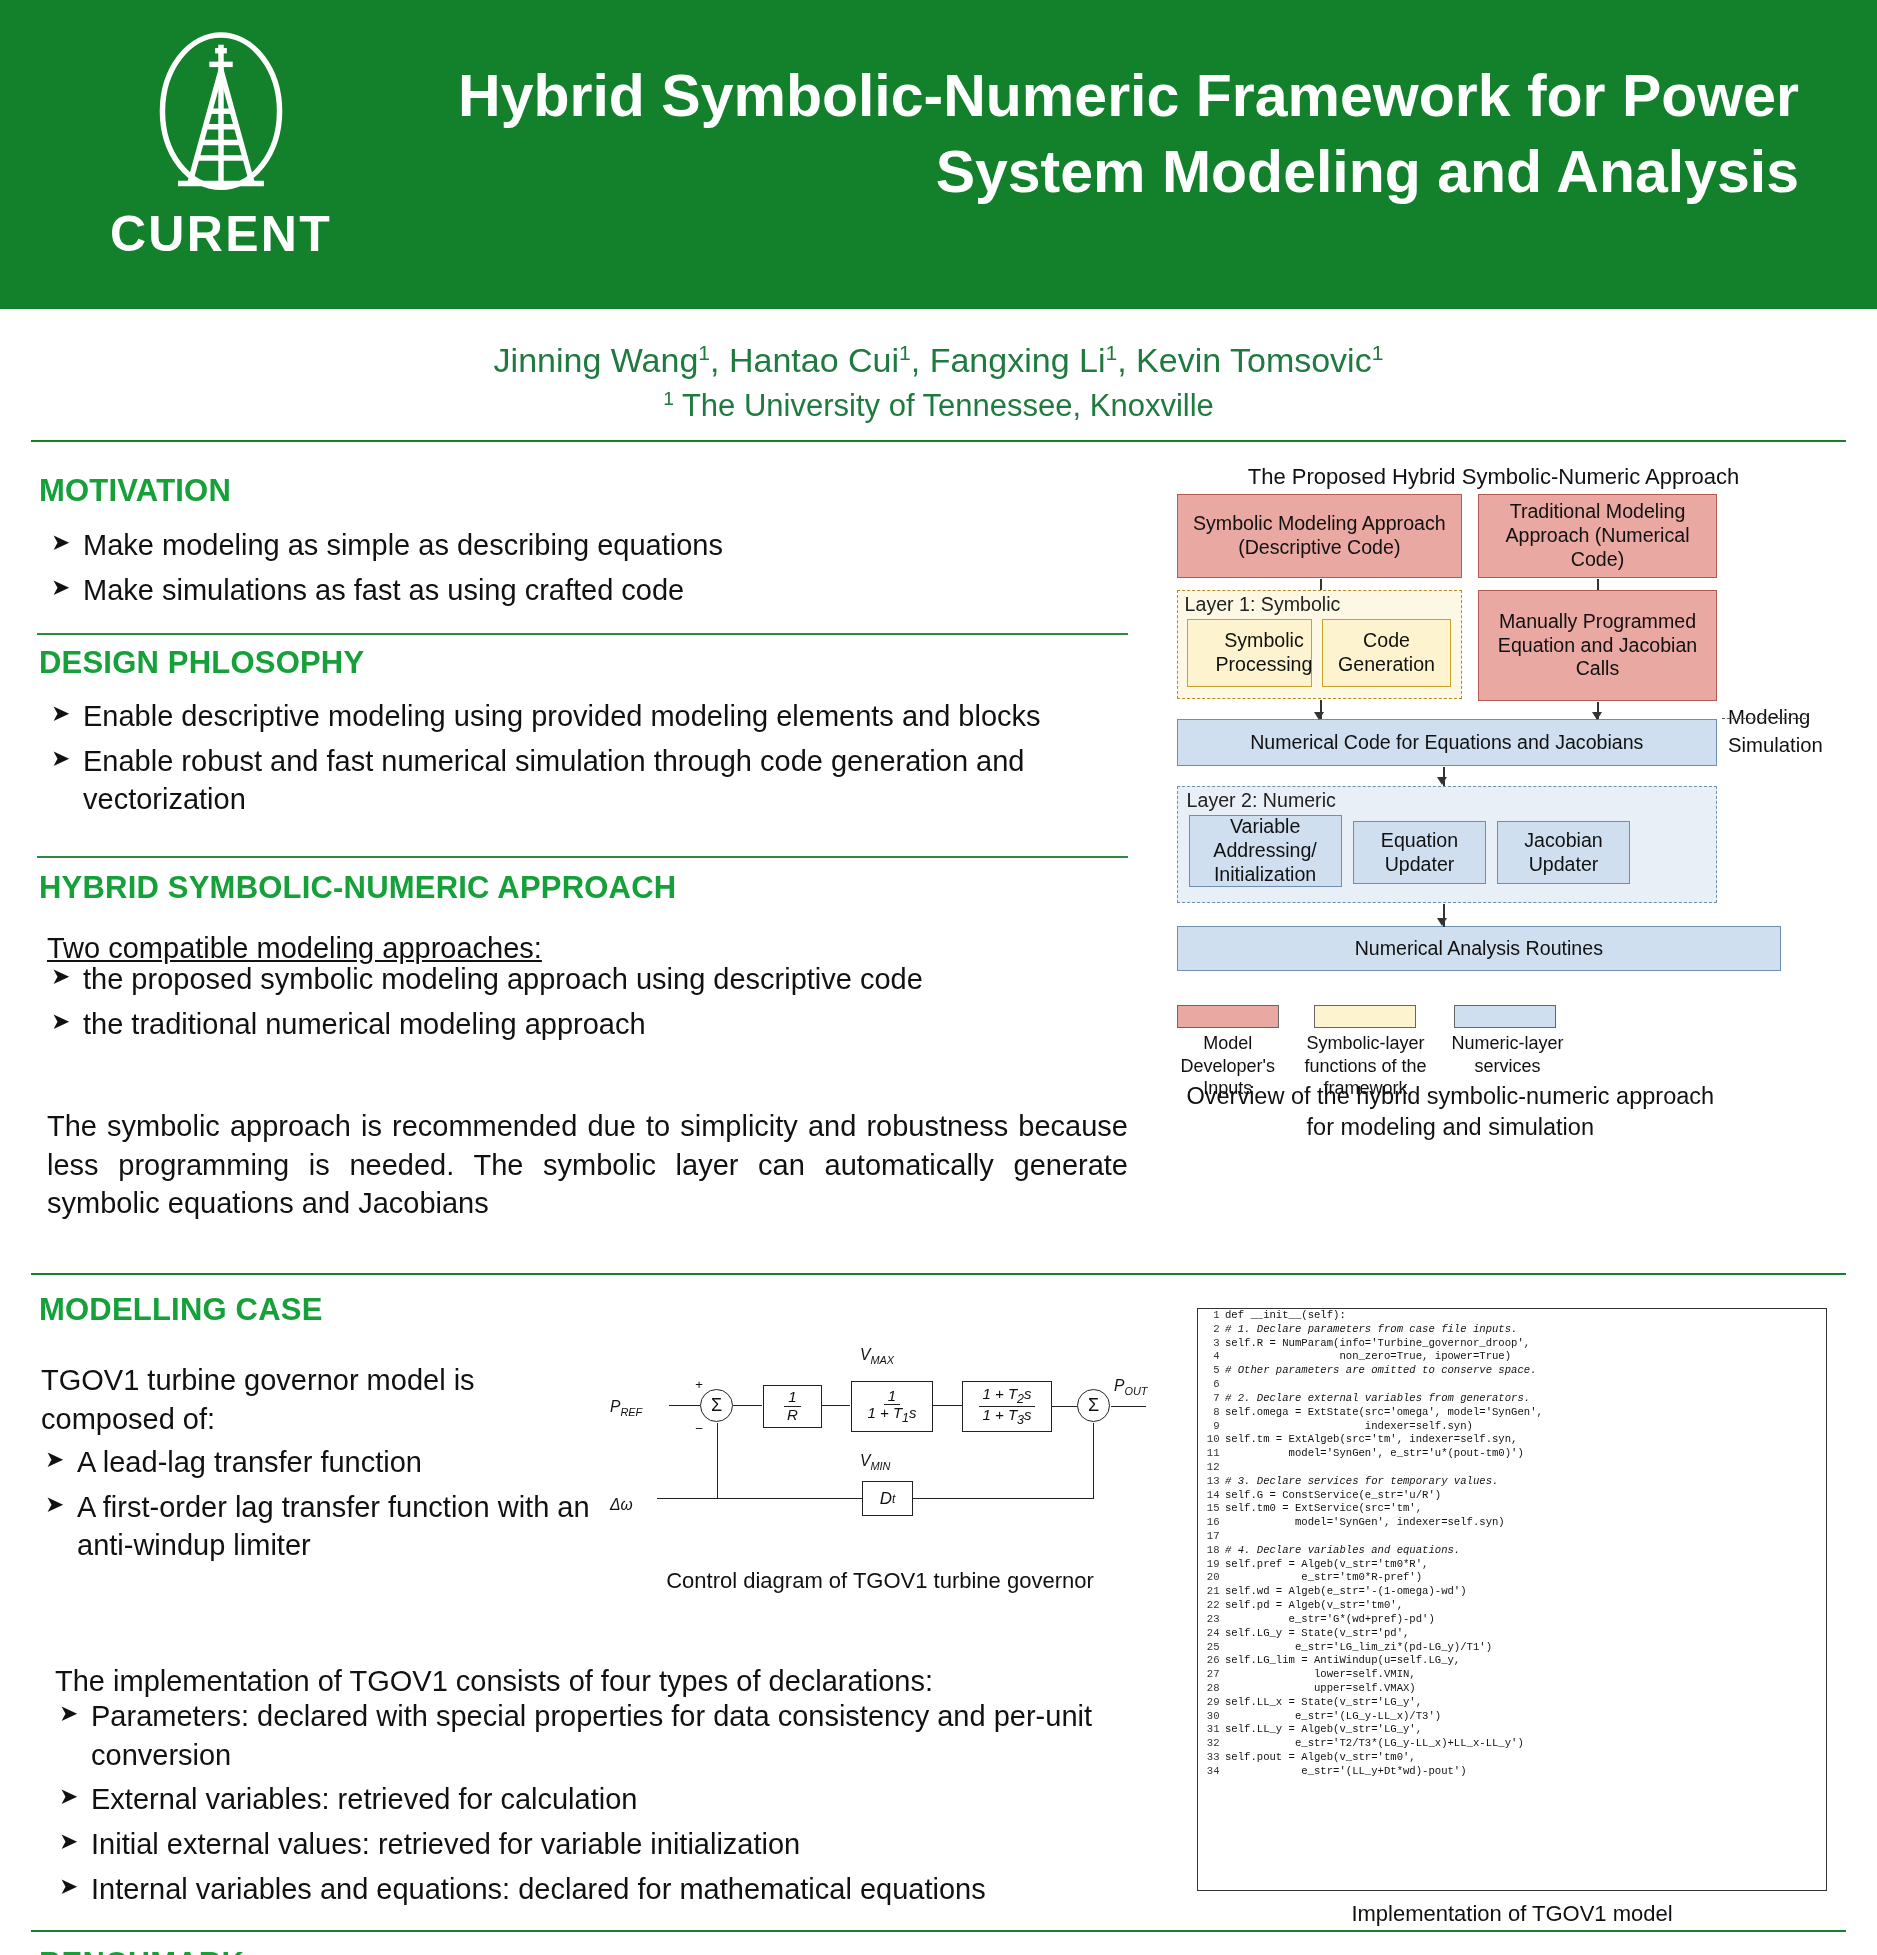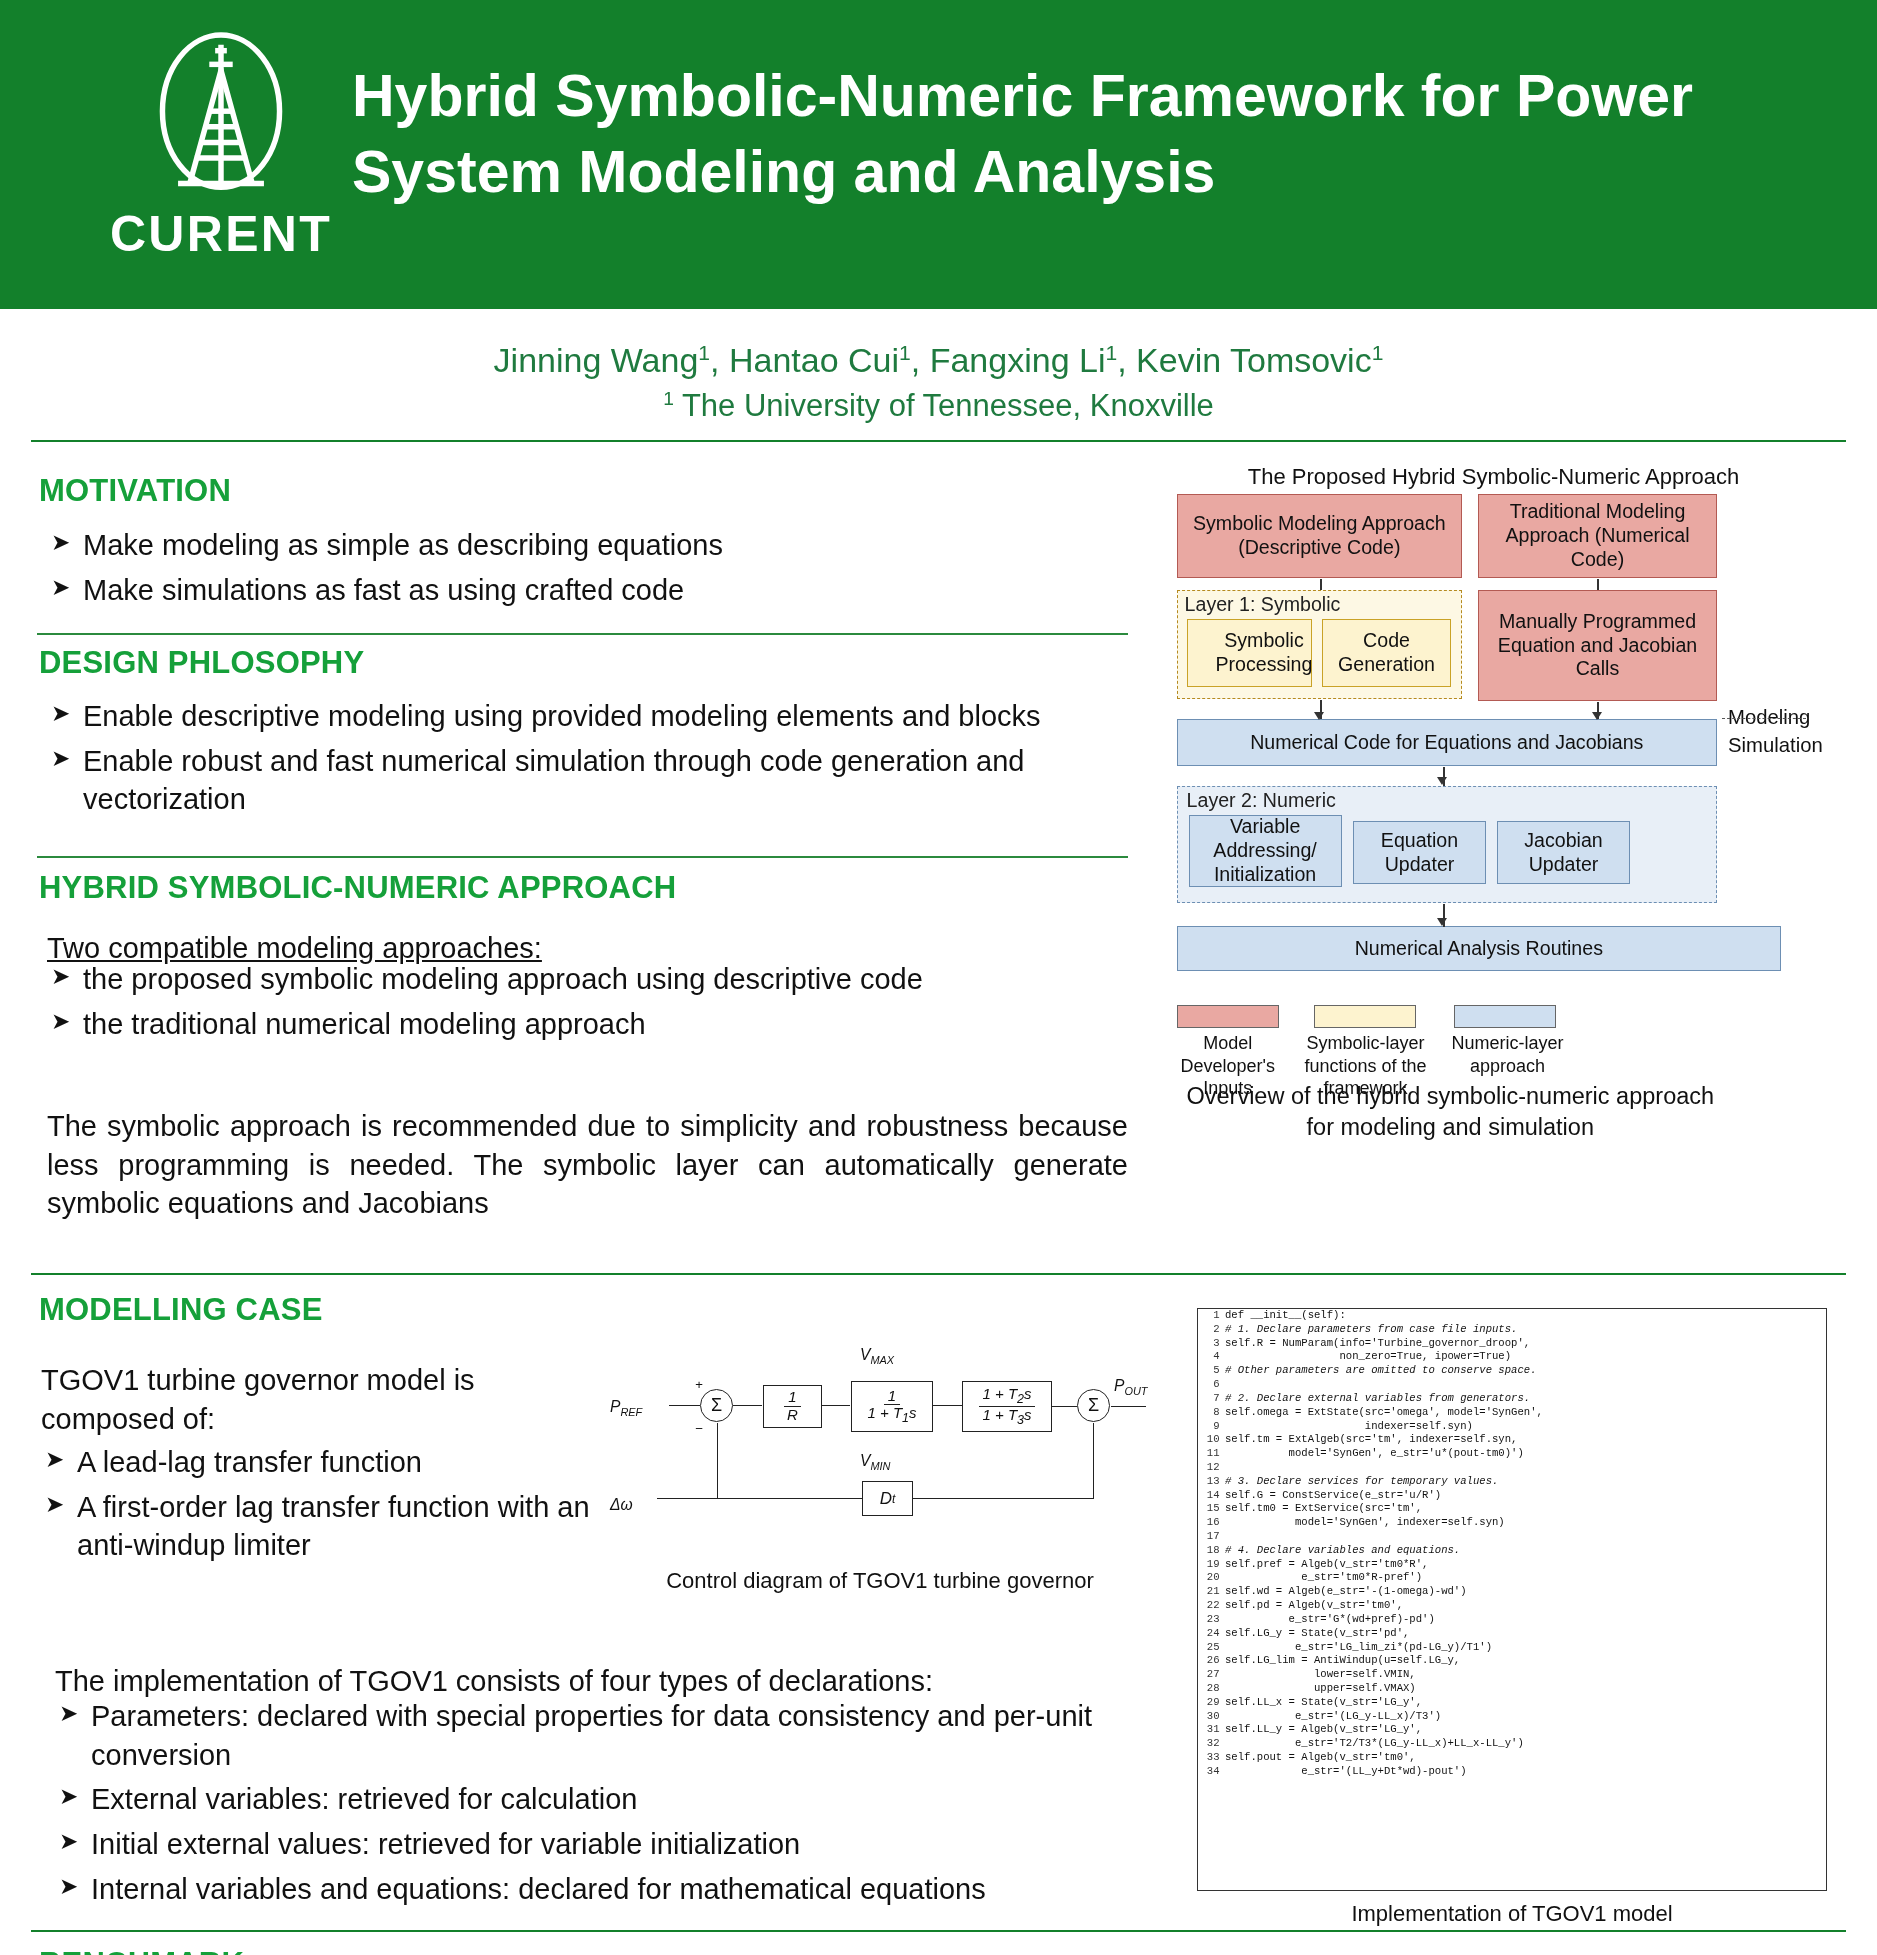--- a/index.html
+++ b/index.html
@@ -26,21 +26,21 @@
     color:#fff;
   }
   .logo svg { display:block; }
   .logo-word {
     position:absolute; left:0; top:178px; width:242px;
     text-align:center; font-size:50px; font-weight:bold; letter-spacing:2.3px;
     color:#fff; font-family:"Liberation Sans", sans-serif;
   }
   .title {
     position:absolute; left:352px; top:59px; width:1447px;
-    text-align:left; color:#fff;
+    text-align:right; color:#fff;
     font-size:59px; font-weight:bold; line-height:1.28;
   }
   
   .authors {
     position:absolute; left:0; top:336px; width:1877px; text-align:center;
     color:#1f7a3f; font-size:34px; line-height:1.42;
   }
   .authors .aff { font-size:31px; }
   sup { font-size:0.62em; vertical-align: super; }
 
@@ -226,21 +226,21 @@
 
     <div class="fbox blue" style="left:7.8px; top:463px; width:604px; height:45px;">Numerical Analysis Routines</div>
     <div class="arrow" style="left:274px; top:441px; height:23px;"></div>
     <div class="arrowhead" style="left:268px; top:455px;"></div>
 
     <div class="legend-sw pink" style="left:7.8px; top:542px; width:102px;"></div>
     <div class="legend-sw cream" style="left:145px; top:542px; width:102px;"></div>
     <div class="legend-sw blue" style="left:285px; top:542px; width:102px;"></div>
     <div class="legend-txt" style="left:-9.8px; top:569px; width:137px;">Model Developer's Inputs</div>
     <div class="legend-txt" style="left:129px; top:569px; width:135px;">Symbolic-layer functions of the framework</div>
-    <div class="legend-txt" style="left:270px; top:569px; width:137px;">Numeric-layer approach</div>
+    <div class="legend-txt" style="left:270px; top:569px; width:137px;">Numeric-layer services</div>
 
     <div class="fcap" style="left:7.8px; top:618px; width:547px; font-size:23.5px;">Overview of the hybrid symbolic-numeric approach for modeling and simulation</div>
   </div>
 
   <h2 class="sec" style="left:39px; top:1292px;">MODELLING CASE</h2>
   <div class="body-text" style="left:41px; top:1361px; width:559px;">
     <div>TGOV1 turbine governor model is</div>
     <div>composed of:</div>
   </div>
   <div class="body-text" style="left:41px; top:1443px; width:559px;">

